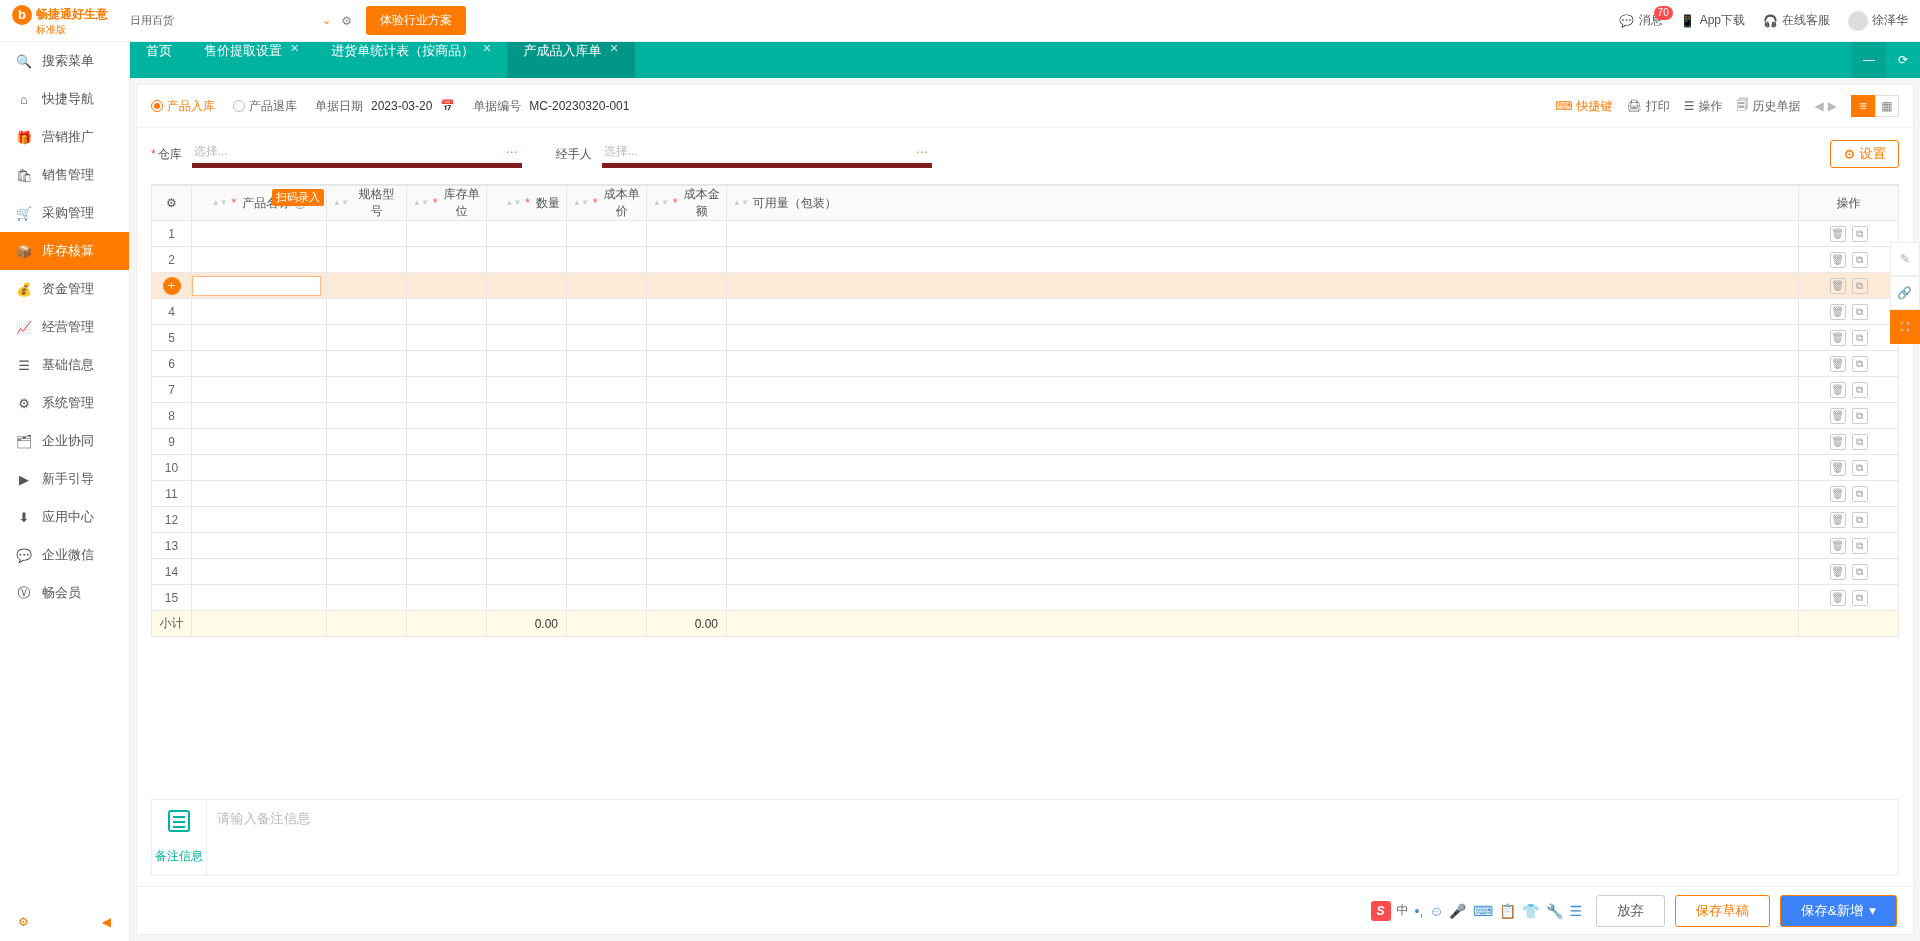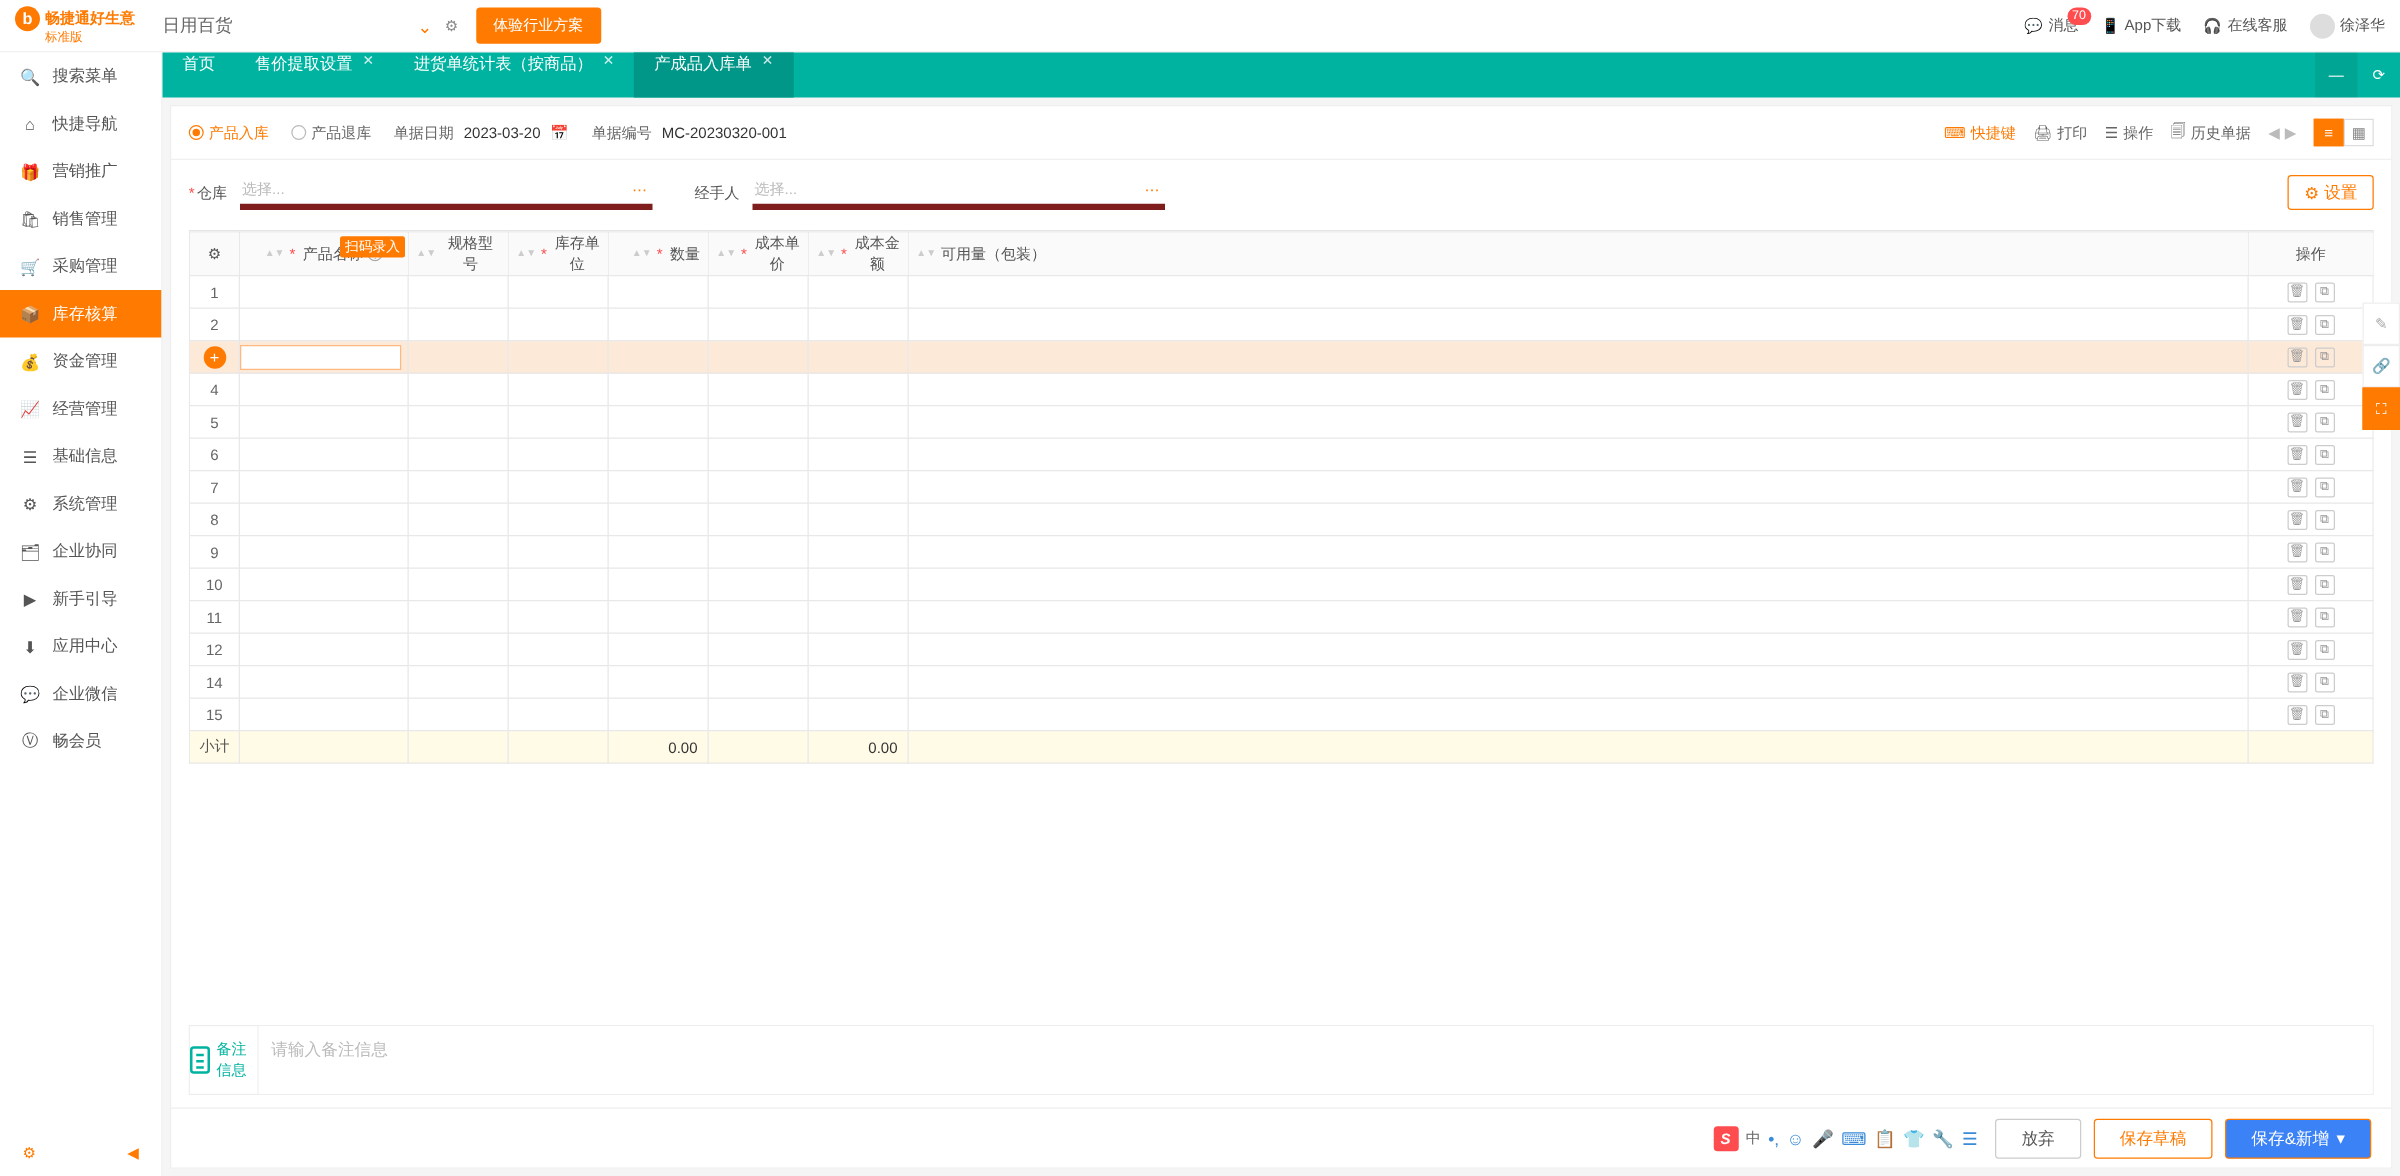--- a/index.html
+++ b/index.html
@@ -7,21 +7,21 @@
 
 .app { display: flex; flex-direction: column; height: 941px; width: 1920px; }
 
 
 .top-header { height: 42px; background: #fff; display: flex; align-items: center; padding: 0 12px; border-bottom: 1px solid #eee; }
 .logo-area { display: flex; align-items: center; width: 118px; flex-direction: column; align-items: flex-start; justify-content: center; }
 .logo-row { display: flex; align-items: center; gap: 4px; }
 .logo-icon { width: 20px; height: 20px; background: #ff7a00; border-radius: 50%; display: flex; align-items: center; justify-content: center; color: #fff; font-weight: bold; font-size: 13px; }
 .logo-text { color: #ff7a00; font-size: 12px; font-weight: bold; }
 .logo-sub { color: #ff7a00; font-size: 10px; margin-left: 24px; margin-top: -2px;}
-.category-sel { display: flex; align-items: center; gap: 8px; color: #666; font-size: 14px; }
+.category-sel { display: flex; align-items: center; gap: 8px; color: #666; font-size: 11px; }
 .category-sel .chevron { margin-left: 140px; color: #ff7a00; }
 .gear-btn { margin-left: 10px; color: #888; cursor: pointer; }
 .btn-orange { background: #ff7a00; color: #fff; border: none; padding: 6px 14px; border-radius: 3px; margin-left: 14px; cursor: pointer; font-size: 12px; }
 .hdr-spacer { flex: 1; }
 .hdr-right { display: flex; align-items: center; gap: 18px; color: #555; }
 .hdr-item { display: flex; align-items: center; gap: 4px; cursor: pointer; position: relative; }
 .badge { position: absolute; top: -6px; right: -10px; background: #ff4d4f; color: #fff; border-radius: 8px; font-size: 10px; padding: 0 4px; line-height: 14px; }
 .avatar { width: 20px; height: 20px; background: #ddd; border-radius: 50%; }
 
 
@@ -96,21 +96,21 @@
 .name-input { width: 96%; height: 20px; border: 1px solid #ffb980; outline: none; padding: 0 4px; background:#fff; }
 .scan-badge { position: absolute; right: 2px; top: 3px; background: #ff7a00; color: #fff; font-size: 11px; padding: 1px 4px; border-radius: 2px; }
 .help-ico { display:inline-block; width:12px; height:12px; border:1px solid #aaa; border-radius:50%; font-size:9px; line-height:12px; text-align:center; color:#aaa; }
 .ops-cell { text-align: center; }
 .ops-cell span { display:inline-block; width:16px; height:16px; border:1px solid #ccc; border-radius:2px; margin:0 3px; color:#999; font-size:10px; line-height:14px; cursor:pointer; }
 .right-num { text-align: right; padding-right: 8px; color: #333; }
 tfoot td { background: #fffbe6; color: #555; }
 
 
 .remarks { display: flex; border: 1px solid #eee; margin: 10px 14px; }
-.remarks-lbl { width: 55px; display: flex; flex-direction: row; align-items: center; justify-content: center; gap: 5px; border-right: 1px solid #eee; padding: 10px 0; color: #00b3a1; }
+.remarks-lbl { width: 55px; display: flex; flex-direction: column; align-items: center; justify-content: center; gap: 16px; border-right: 1px solid #eee; padding: 10px 0; color: #00b3a1; }
 .remarks-lbl .ri { width: 22px; height: 22px; border: 2px solid #00b3a1; border-radius: 3px; position: relative; }
 .remarks-lbl .ri::before { content:""; position:absolute; left:3px; right:3px; top:4px; height:2px; background:#00b3a1; box-shadow:0 5px 0 #00b3a1, 0 10px 0 #00b3a1; }
 .remarks-input { flex: 1; border: none; padding: 10px; resize: none; outline: none; color: #333; }
 .remarks-input::placeholder { color: #bbb; }
 
 
 .footer { height: 48px; border-top: 1px solid #eee; display: flex; align-items: center; padding: 0 16px; }
 .ime-bar { margin-left: auto; display: flex; align-items: center; gap: 6px; color: #666; }
 .ime-s { width: 20px; height: 20px; background: #ff4d4f; color: #fff; border-radius: 3px; display: flex; align-items: center; justify-content:center; font-weight:bold; font-style:italic; }
 .ime-ico { color: #3b8bd8; font-size: 14px; }
@@ -509,20 +509,31 @@
                   <td></td>
                   <td></td>
                   <td></td>
                   <td></td>
                   <td></td>
                   <td></td>
                   <td></td>
                   <td class="ops-cell"><span>🗑</span><span>⧉</span></td>
                 </tr>
                 <tr>
+                  <td class="col-num">13</td>
+                  <td></td>
+                  <td></td>
+                  <td></td>
+                  <td></td>
+                  <td></td>
+                  <td></td>
+                  <td></td>
+                  <td class="ops-cell"><span>🗑</span><span>⧉</span></td>
+                </tr>
+                <tr>
                   <td class="col-num">14</td>
                   <td></td>
                   <td></td>
                   <td></td>
                   <td></td>
                   <td></td>
                   <td></td>
                   <td></td>
                   <td class="ops-cell"><span>🗑</span><span>⧉</span></td>
                 </tr>

